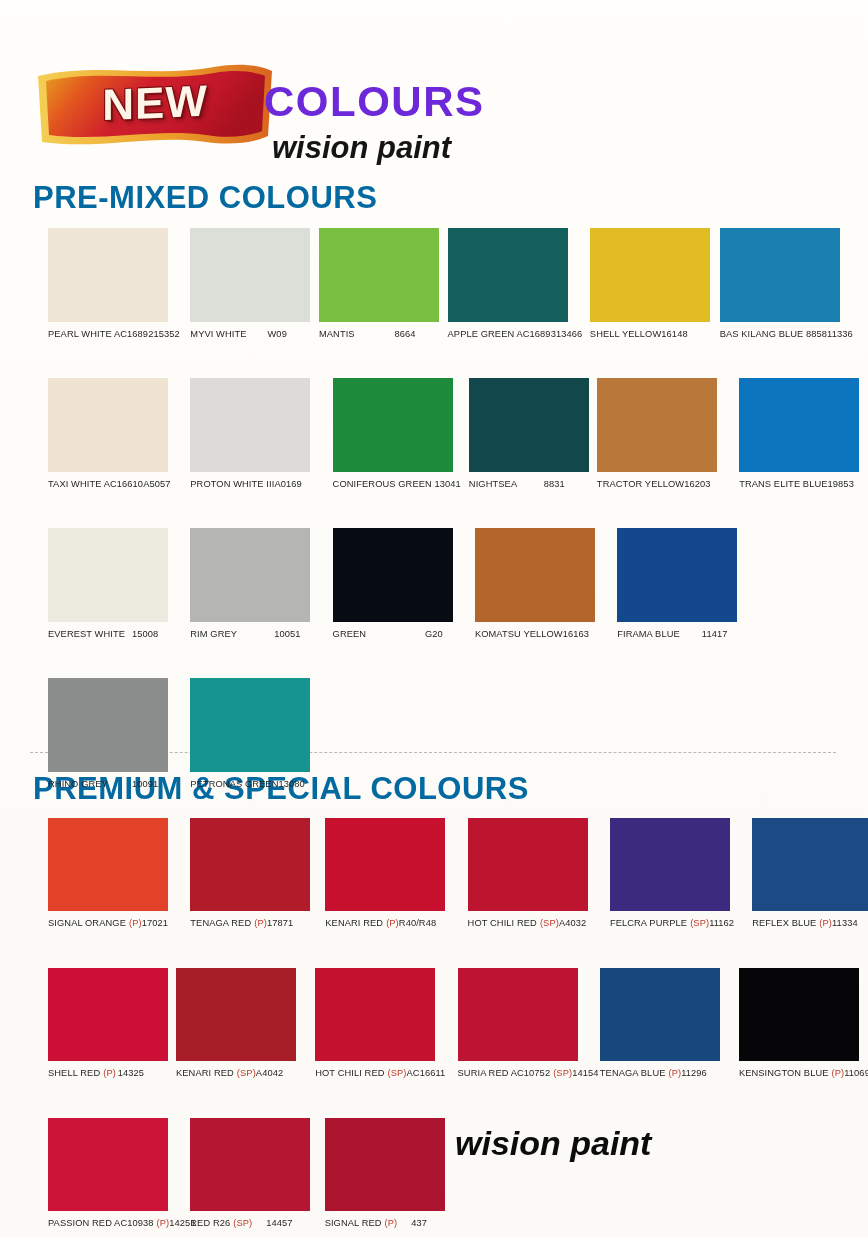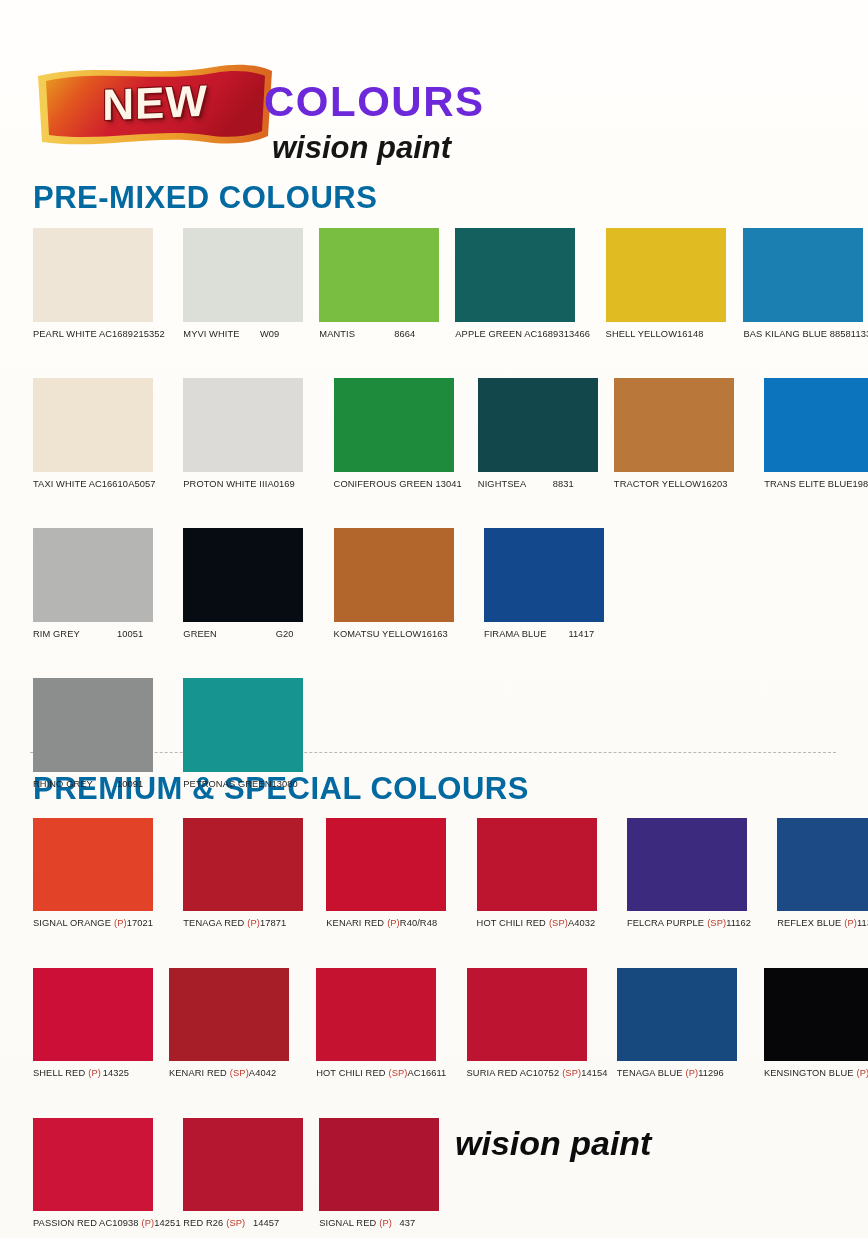--- a/index.html
+++ b/index.html
@@ -115,22 +115,23 @@
     position: absolute;
     left: 33px;
     width: 806px;
   }
   #grid-premixed { top: 228px; }
   #grid-premium  { top: 818px; }
 
   .row {
     position: relative;
     display: flex;
-    gap: 16px;
+    gap: 8px;
     width: 806px;
+    margin-left: 15px;
   }
   .cell {
     width: 134.3px;
     box-sizing: border-box;
     padding-right: 0px;
   }
   .swatch {
     width: 120px;
     height: 93px;
     box-shadow: 0 0 0 0 rgba(0,0,0,0);
@@ -300,20 +301,27 @@
         <div class="swatch" style="background: rgb(11, 116, 189);"></div>
         <div class="label">
           <span class="nm">TRANS ELITE BLUE</span>
           <span class="code">19853</span>
         </div>
       </div>
     </div>
     <div class="row-spacer"></div>
     <div class="row row-premixed">
       <div class="cell">
+        <div class="swatch" style="background: rgb(237, 234, 224);"></div>
+        <div class="label">
+          <span class="nm">EVEREST WHITE</span>
+          <span class="code">15008</span>
+        </div>
+      </div>
+      <div class="cell">
         <div class="swatch" style="background: rgb(181, 182, 179);"></div>
         <div class="label">
           <span class="nm">RIM GREY</span>
           <span class="code">10051</span>
         </div>
       </div>
       <div class="cell">
         <div class="swatch" style="background: rgb(7, 12, 18);"></div>
         <div class="label">
           <span class="nm">GREEN</span>

